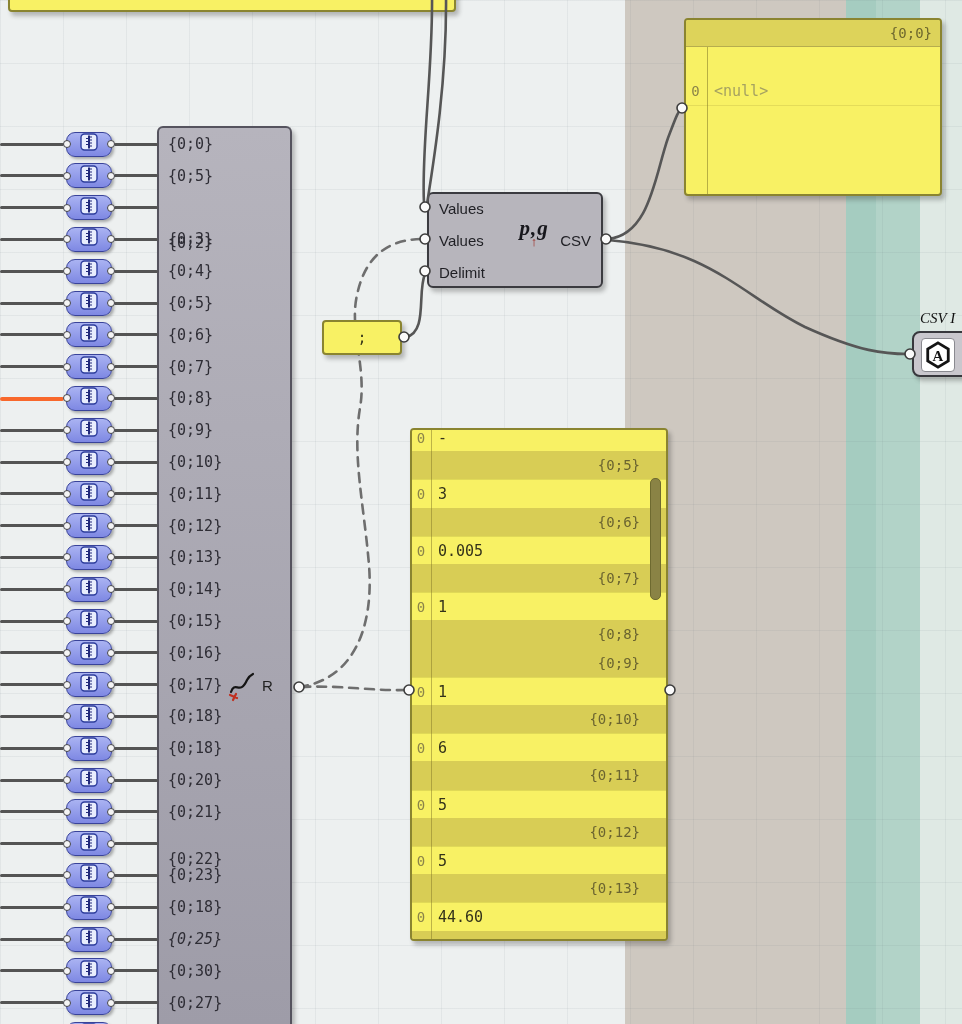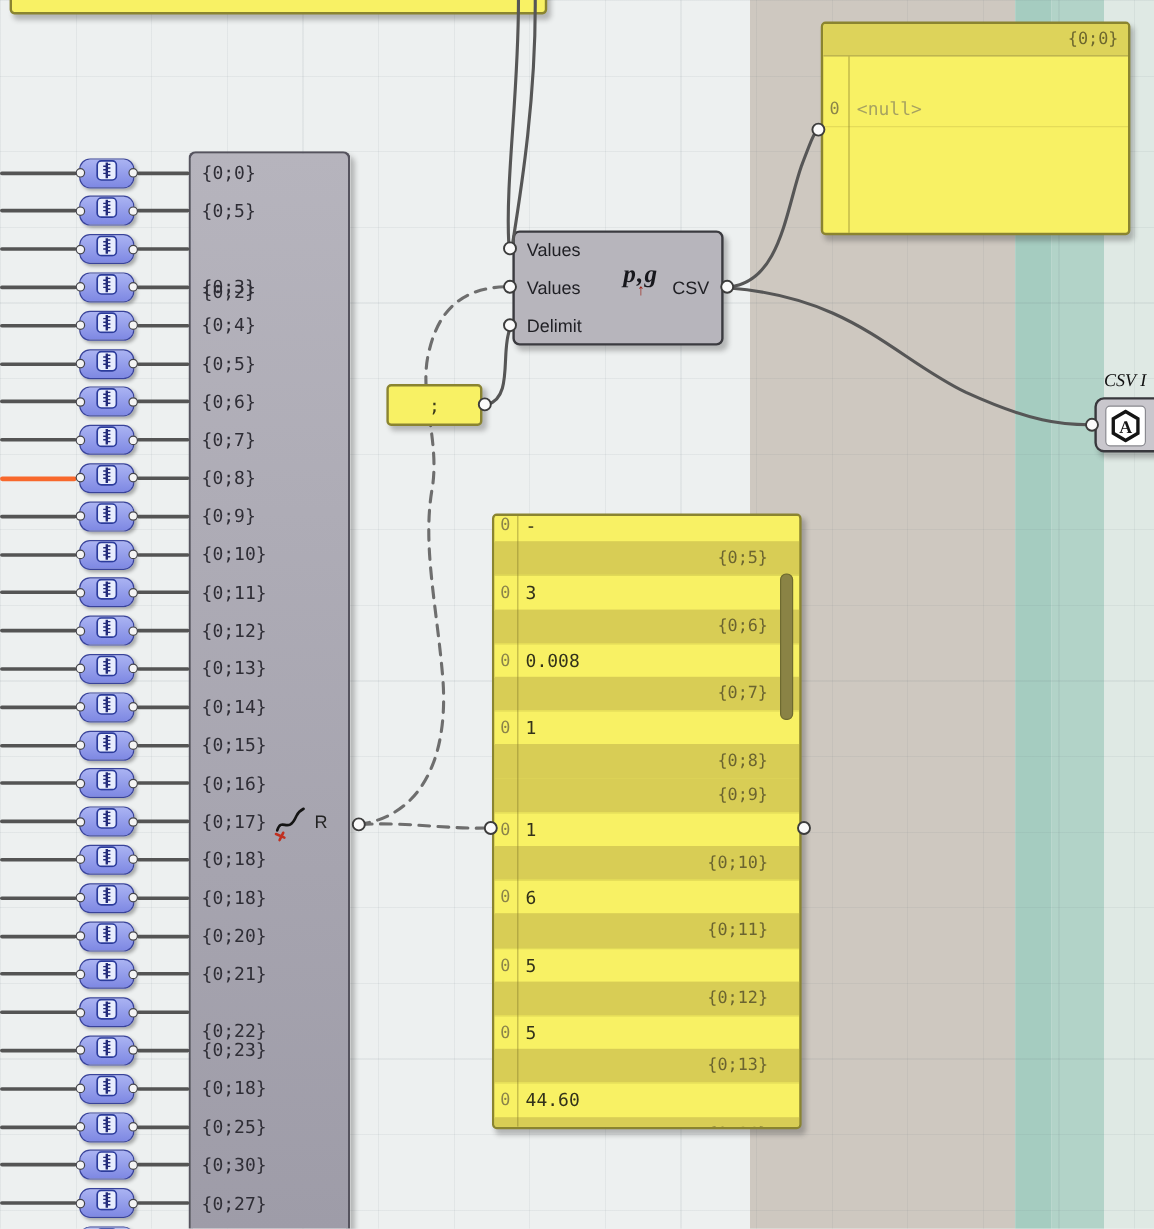--- a/index.html
+++ b/index.html
@@ -137,21 +137,21 @@
       <div class="tree-row" style="top: 483px;">{0;15}</div>
       <div class="tree-row" style="top: 514.8px;">{0;16}</div>
       <div class="tree-row" style="top: 546.6px;">{0;17}</div>
       <div class="tree-row" style="top: 578.4px;">{0;18}</div>
       <div class="tree-row" style="top: 610.2px;">{0;18}</div>
       <div class="tree-row" style="top: 642px;">{0;20}</div>
       <div class="tree-row" style="top: 673.8px;">{0;21}</div>
       <div class="tree-row" style="top: 721px;">{0;22}</div>
       <div class="tree-row" style="top: 737.4px;">{0;23}</div>
       <div class="tree-row" style="top: 769.2px;">{0;18}</div>
-      <div class="tree-row" style="top: 801px;">{0;25}</div>
+      <div class="tree-row" style="top: 801px; font-style: italic;">{0;25}</div>
       <div class="tree-row" style="top: 832.8px;">{0;30}</div>
       <div class="tree-row" style="top: 864.6px;">{0;27}</div>
     </div>
 </div>
 
 <div id="left-column">
     <div class="stub" style="top: 142.5px; left: 0px; width: 64px;"></div>
     <div class="stub" style="top: 142.5px; left: 114px; width: 44px;"></div>
     <div class="bparam" style="top: 131.5px;">
       <span><svg width="18" height="18" viewBox="0 0 18 18">
@@ -447,21 +447,21 @@
         <span class="val">-</span>
       </div>
       <div class="drow band" style="top: 21.2px;">{0;5}</div>
       <div class="drow value" style="top: 49.4px;">
         <span class="idx">0</span>
         <span class="val">3</span>
       </div>
       <div class="drow band" style="top: 77.6px;">{0;6}</div>
       <div class="drow value" style="top: 105.8px;">
         <span class="idx">0</span>
-        <span class="val">0.008</span>
+        <span class="val">0.005</span>
       </div>
       <div class="drow band" style="top: 134px;">{0;7}</div>
       <div class="drow value" style="top: 162.2px;">
         <span class="idx">0</span>
         <span class="val">1</span>
       </div>
       <div class="drow band" style="top: 190.4px;">{0;8}</div>
       <div class="drow band" style="top: 218.6px;">{0;9}</div>
       <div class="drow value" style="top: 246.8px;">
         <span class="idx">0</span>

